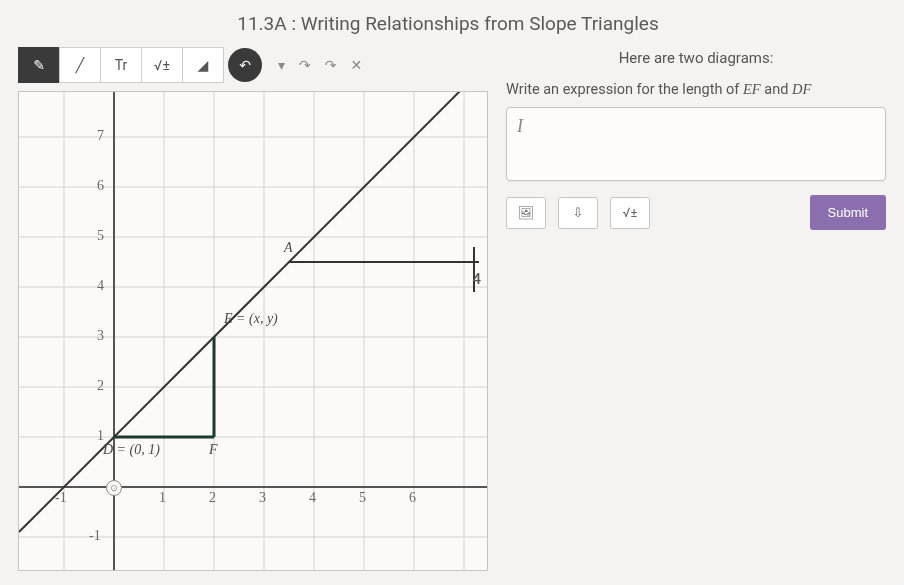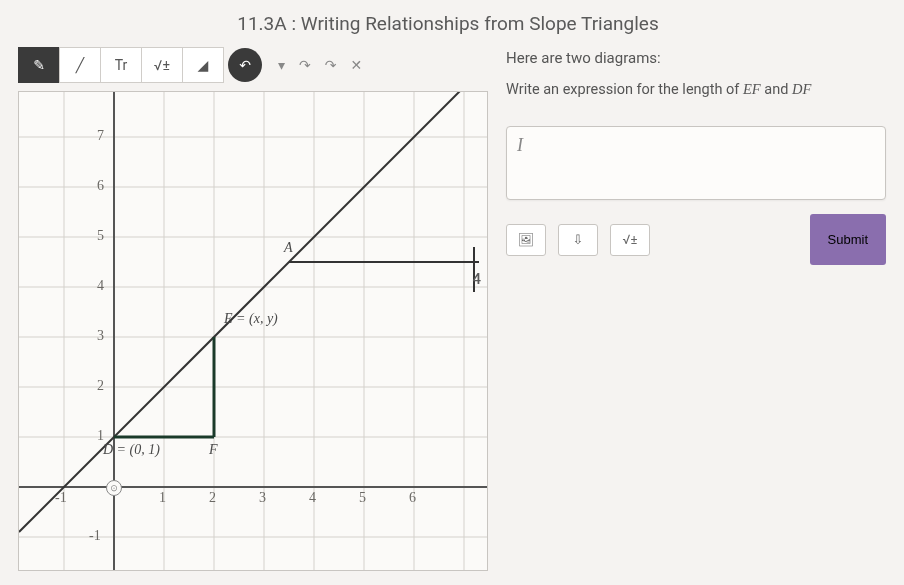--- a/index.html
+++ b/index.html
@@ -104,25 +104,26 @@
       position: absolute;
       right: 6px;
       font-size: 15px;
       color: #5a5a5a;
       font-weight: 500;
     }
     .prompt-text {
       font-size: 15px;
       color: #555;
       margin-bottom: 14px;
+      text-align: center;
     }
     .question-text {
       font-size: 14.5px;
       color: #555;
-      margin-bottom: 28px;
+      margin-bottom: 9px;
     }
     .question-text .math {
       font-style: italic;
       font-family: Georgia, serif;
     }
     .answer-box {
       width: 100%;
       height: 74px;
       border: 1px solid #c8c5c1;
       background: #fdfcfa;
@@ -149,23 +150,23 @@
       align-items: center;
       justify-content: center;
       font-size: 13px;
       color: #666;
       cursor: pointer;
       border-radius: 3px;
     }
     .submit-btn {
       margin-left: auto;
       background: #8a6eae;
-      color: #000000;
+      color: #ffffff;
       border: none;
-      padding: 18px 18px;
+      padding: 10px 18px;
       font-size: 13px;
       cursor: pointer;
       border-radius: 3px;
     }
   </style>
 </head>
 <body>
 
 <div class="page-title">11.3A : Writing Relationships from Slope Triangles</div>
 

